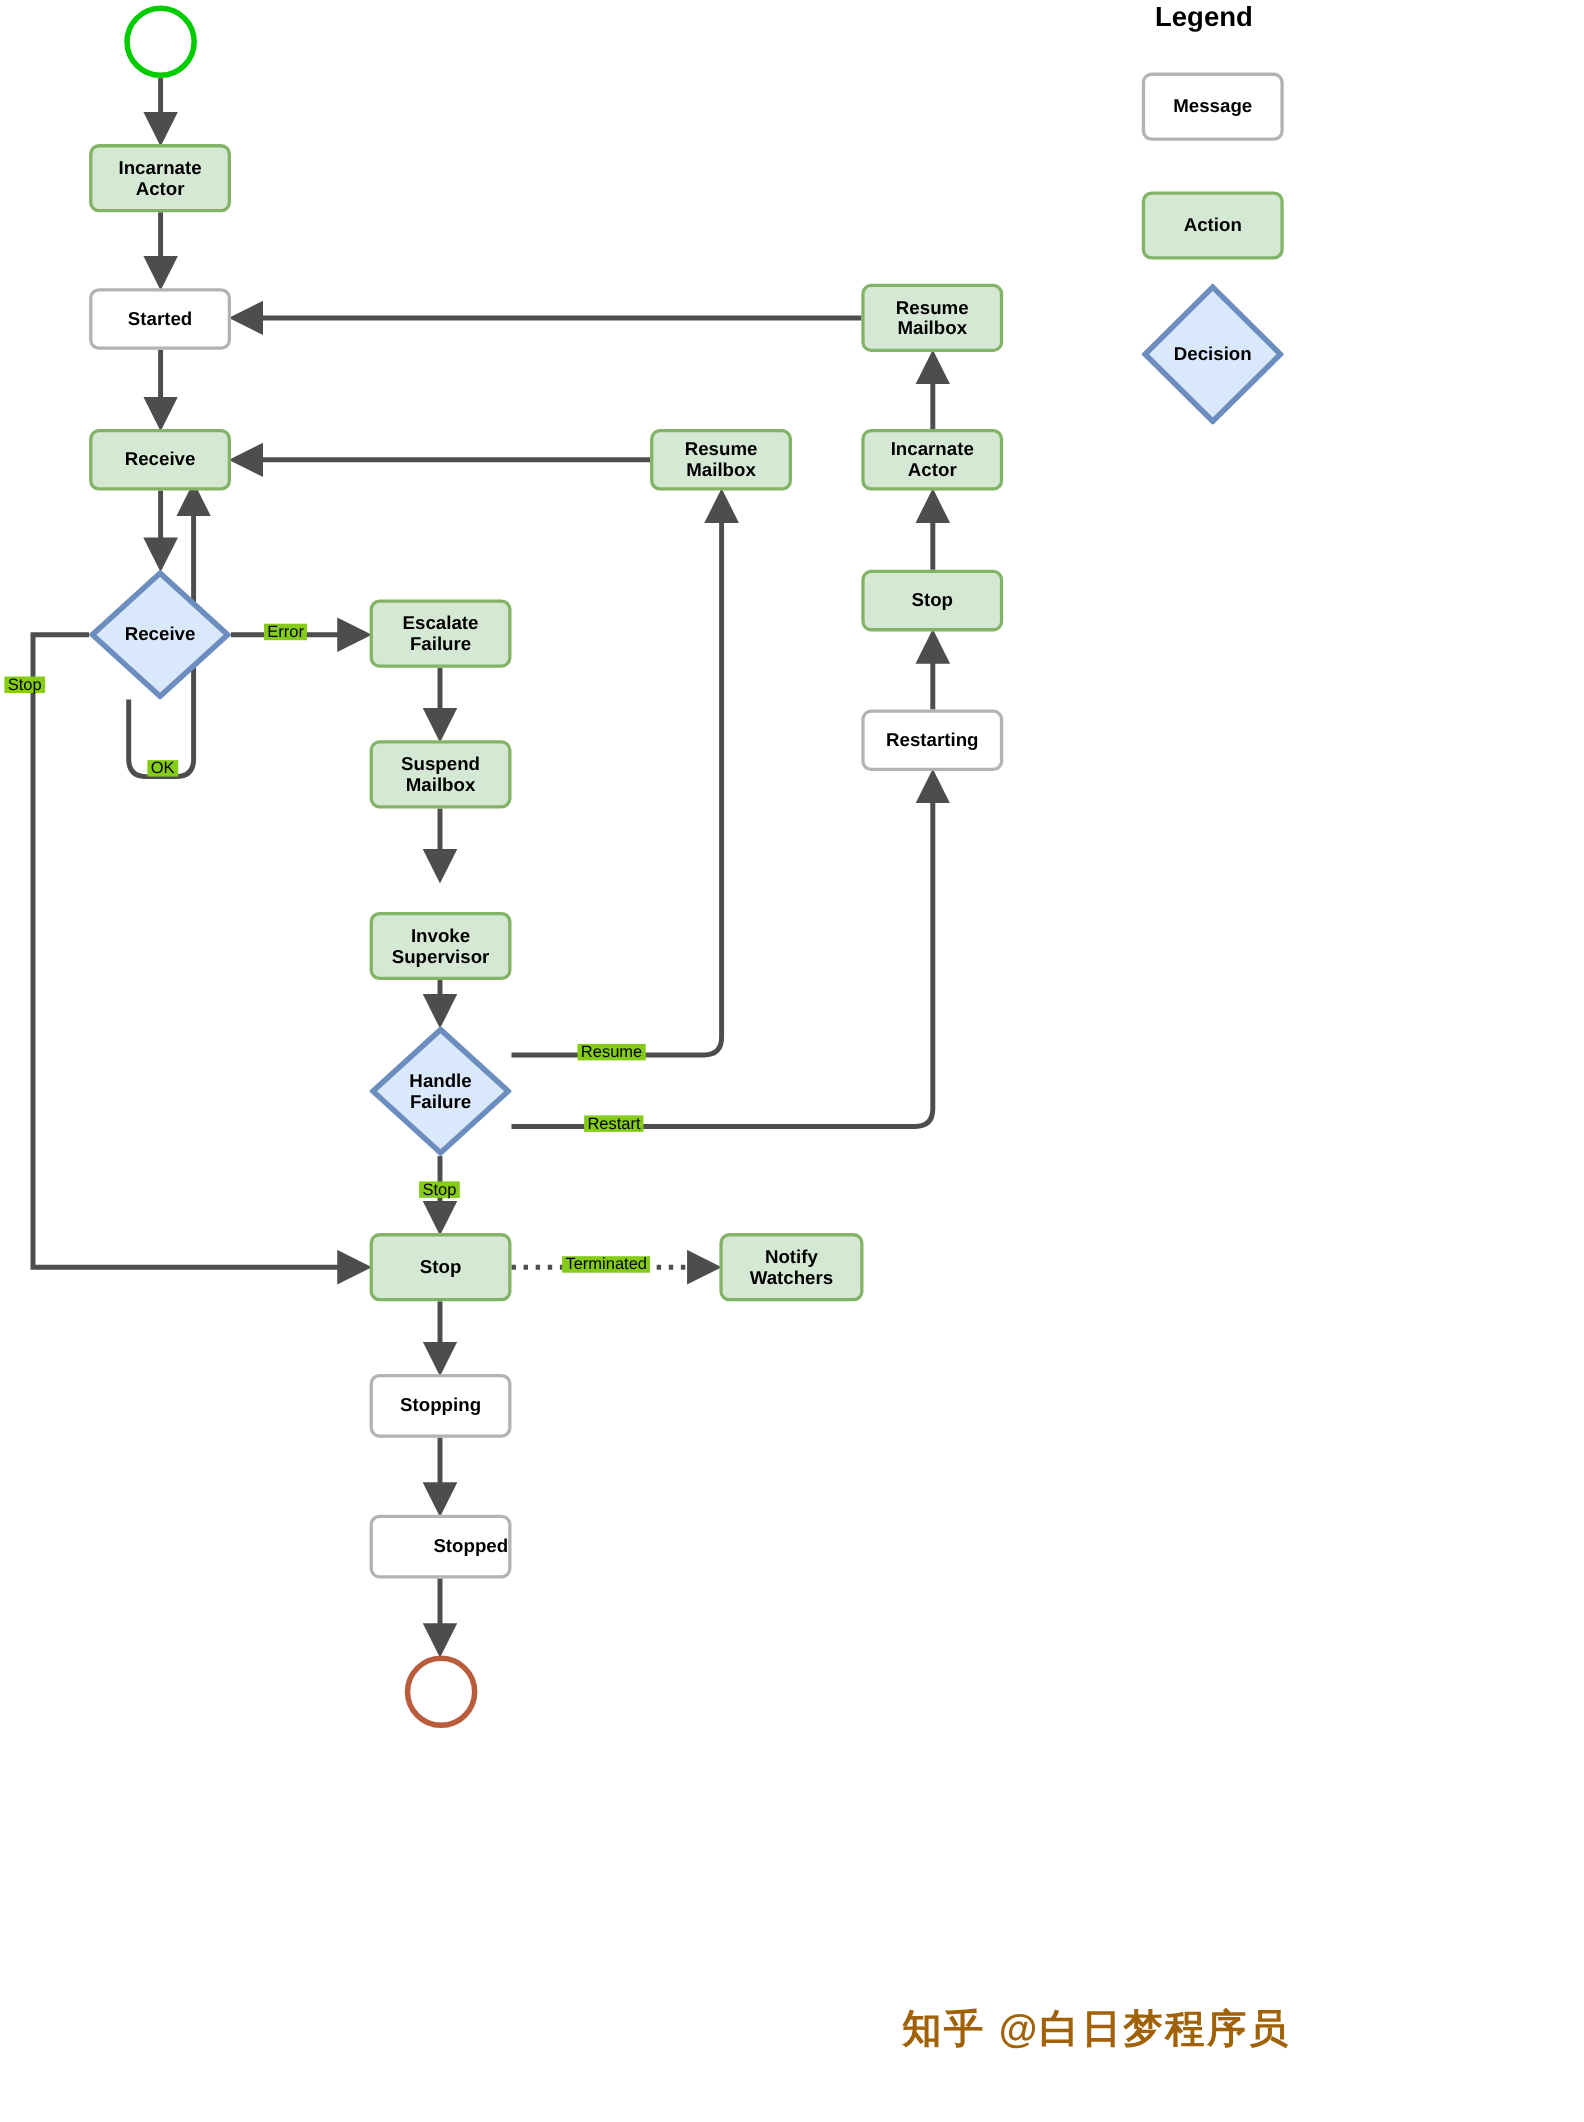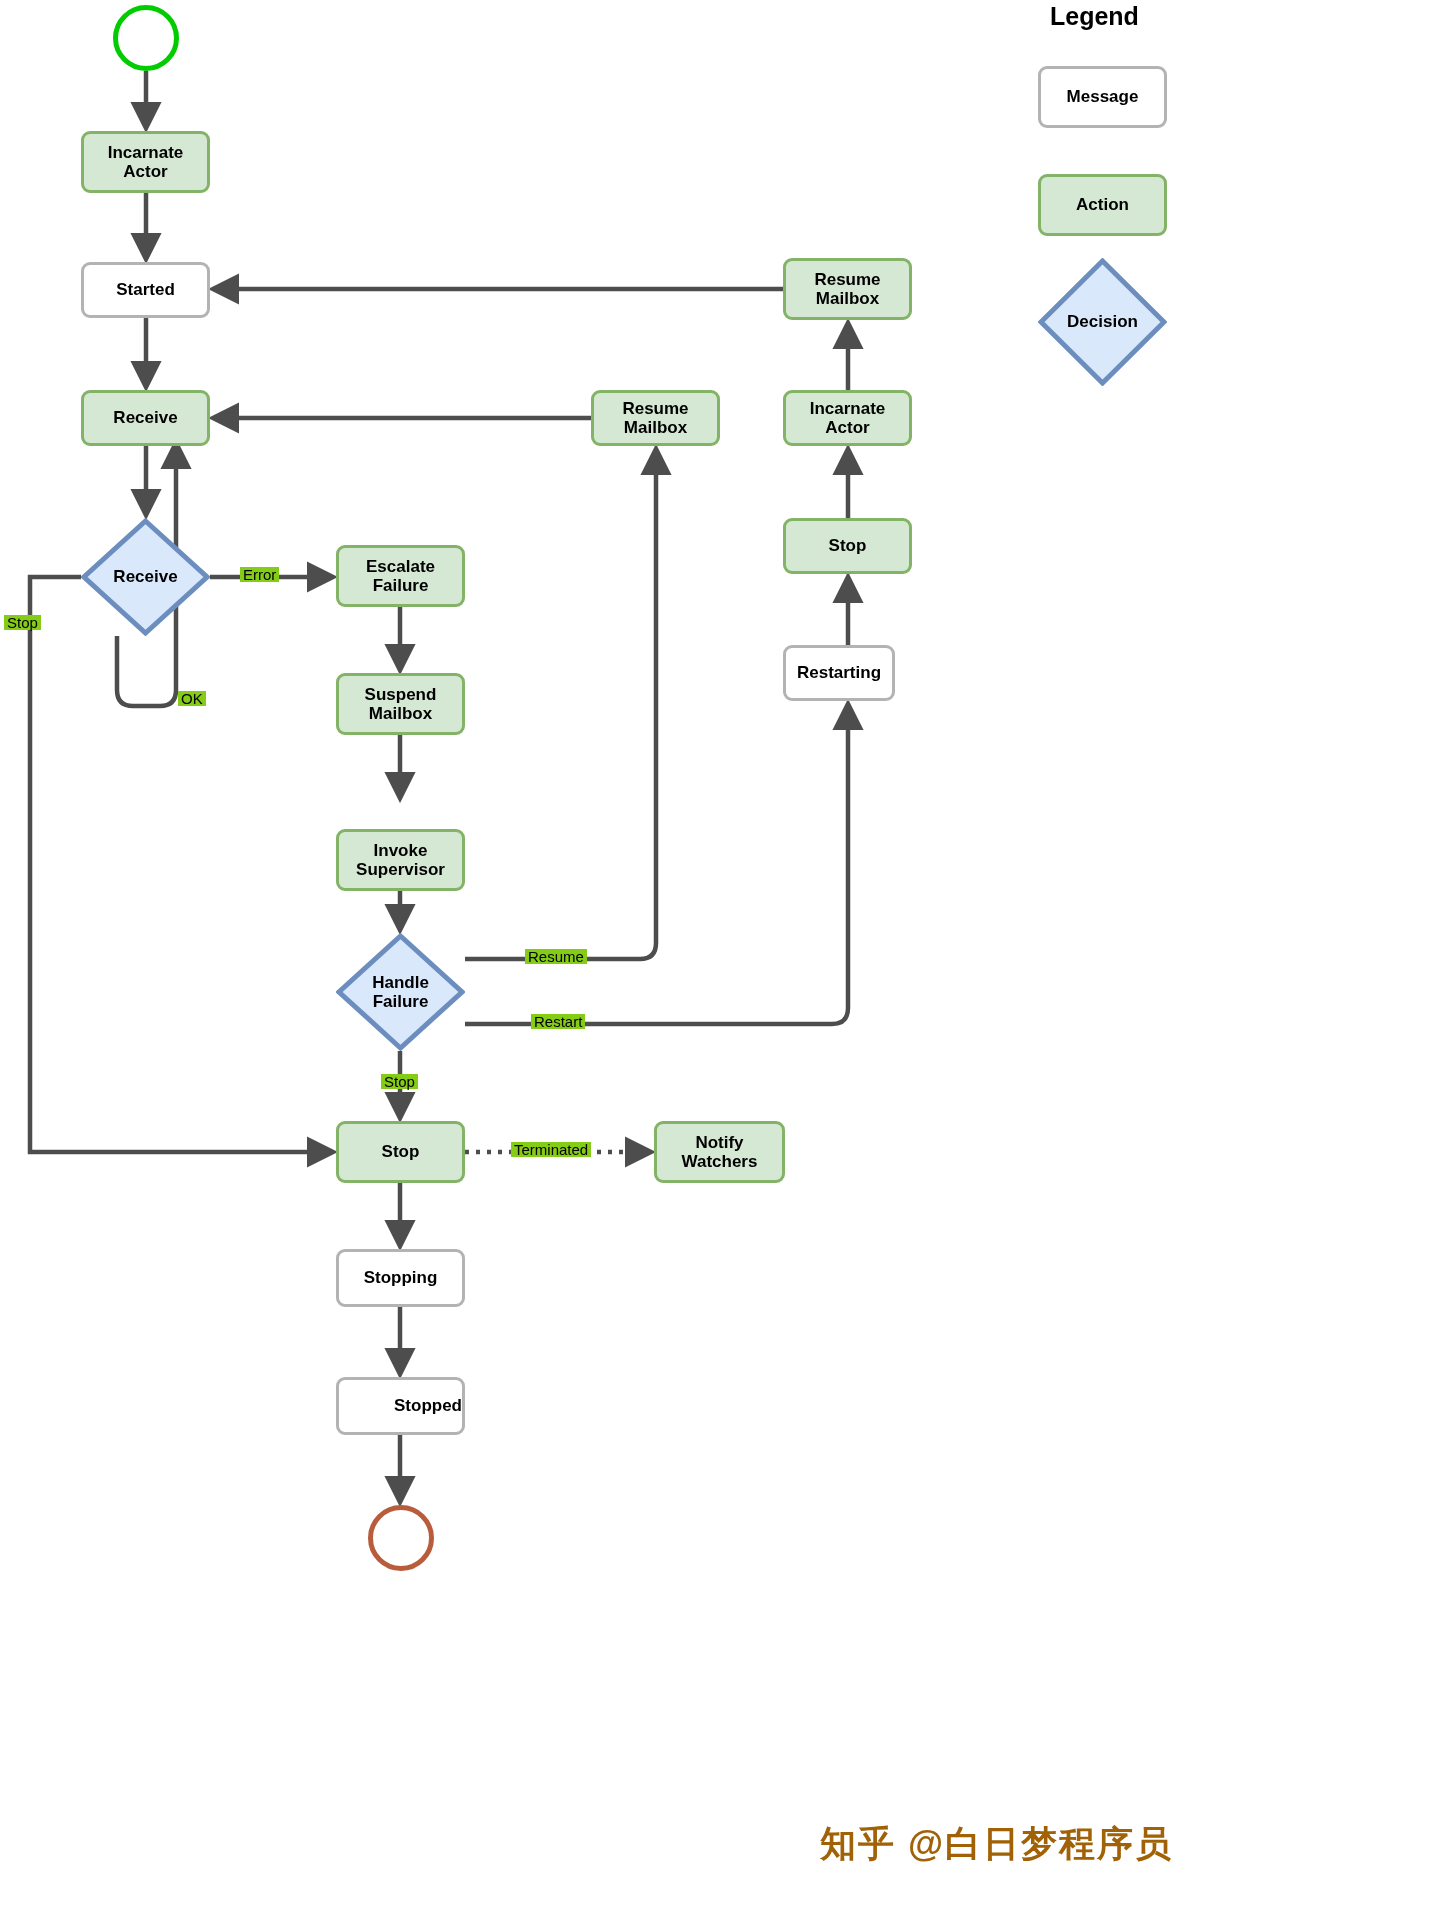--- a/index.html
+++ b/index.html
@@ -197,27 +197,27 @@
       <div class="node message" style="left: 336px; top: 1249px; width: 129px; height: 58px; font-size: 17px;"><span>Stopping</span></div>
       <div class="node message" style="left: 336px; top: 1377px; width: 129px; height: 58px; font-size: 17px; justify-content: flex-end;"><span>Stopped</span></div>
       <div class="terminal end" style="left: 368px; top: 1505px; width: 66px; height: 66px; font-size: 17px;"></div>
       <div class="node action" style="left: 591px; top: 390px; width: 129px; height: 56px; font-size: 17px;"><span>Resume
 Mailbox</span></div>
       <div class="node action" style="left: 783px; top: 258px; width: 129px; height: 62px; font-size: 17px;"><span>Resume
 Mailbox</span></div>
       <div class="node action" style="left: 783px; top: 390px; width: 129px; height: 56px; font-size: 17px;"><span>Incarnate
 Actor</span></div>
       <div class="node action" style="left: 783px; top: 518px; width: 129px; height: 56px; font-size: 17px;"><span>Stop</span></div>
-      <div class="node message" style="left: 783px; top: 645px; width: 112px; height: 56px; font-size: 17px;"><span>Restarting</span></div>
+      <div class="node message" style="left: 783px; top: 645px; width: 129px; height: 56px; font-size: 17px;"><span>Restarting</span></div>
     </div>
 
   <div id="edge-labels">
       <div class="edge-label" style="left: 4px; top: 615px; font-size: 15px;">Stop</div>
       <div class="edge-label" style="left: 240px; top: 567px; font-size: 15px;">Error</div>
-      <div class="edge-label" style="left: 134px; top: 691px; font-size: 15px; margin-left: 44px;">OK</div>
+      <div class="edge-label" style="left: 134px; top: 691px; font-size: 15px;">OK</div>
       <div class="edge-label" style="left: 525px; top: 949px; font-size: 15px;">Resume</div>
       <div class="edge-label" style="left: 531px; top: 1014px; font-size: 15px;">Restart</div>
       <div class="edge-label" style="left: 381px; top: 1074px; font-size: 15px;">Stop</div>
       <div class="edge-label" style="left: 511px; top: 1142px; font-size: 15px;">Terminated</div>
     </div>
 
   <div class="legend-title" style="left: 1050px; top: 2px; font-size: 25px;">Legend</div>
   <div id="legend-items">
       <div class="node message" style="left: 1038px; top: 66px; width: 129px; height: 62px; font-size: 17px;"><span>Message</span></div>
       <div class="node action" style="left: 1038px; top: 163px; width: 129px; height: 62px; font-size: 17px; margin-top: 11px;"><span>Action</span></div>

